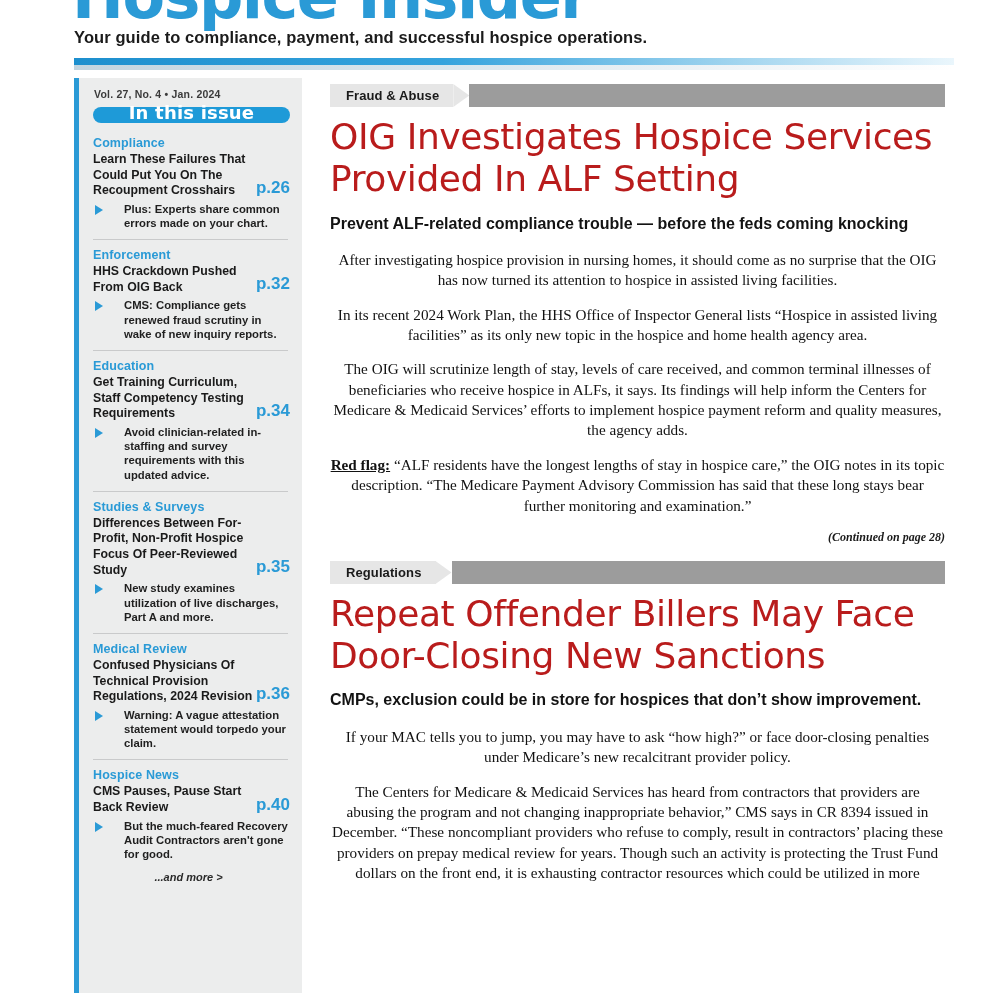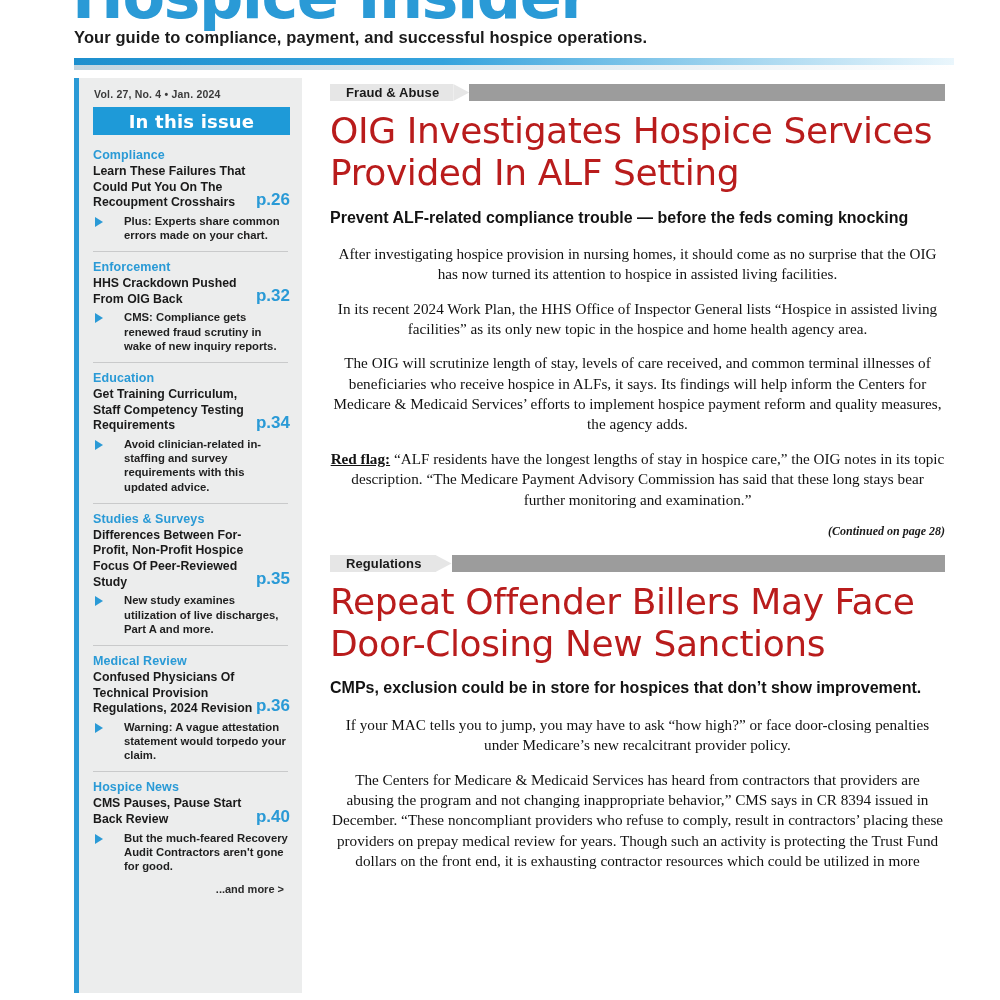--- a/index.html
+++ b/index.html
@@ -43,22 +43,22 @@
     border-left: 5px solid #2a9ad6;
     padding: 8px 12px 4px 14px;
   }
   .issue-line {
     font-family: "Liberation Sans", sans-serif;
     font-size: 10.5px; font-weight: 700; color: #3b3b3b;
     letter-spacing: .2px; margin: 2px 0 7px 1px; white-space: nowrap;
     filter: blur(0.35px);
   }
   .itt-banner {
-    background: #1e9ad8; border-radius: 0;
-    height: 28px; display: flex; align-items: center; justify-content: center;
+    background: #1e9ad8; border-radius: 12px;
+    height: 16px; display: flex; align-items: flex-end; justify-content: center;
     margin-bottom: 13px;
   }
   .itt-banner span {
     font-family: "DejaVu Sans", sans-serif;
     color: #ffffff; font-size: 18px; font-weight: 700; letter-spacing: .2px;
   }
 
   .toc-item { margin-bottom: 9px; }
   .toc-cat {
     font-family: "Liberation Sans", sans-serif;
@@ -93,31 +93,31 @@
     border-bottom: 5px solid transparent;
     border-left: 8px solid #2a9ad6;
   }
   .toc-sub {
     font-family: "Liberation Sans", sans-serif;
     color: #1f1f1f; font-size: 11.3px; font-weight: 600;
     line-height: 1.26; filter: blur(0.45px);
   }
   .toc-sep { height: 1px; background: #c9cacb; margin: 8px 2px 8px 0; }
   .toc-more {
-    text-align: right; margin-top: 10px; padding-right: 6px;
-    font-family: "Liberation Sans", sans-serif;
-    font-size: 11px; font-weight: 700; color: #2a2a2a; 
+    text-align: center; margin-top: 10px; padding-right: 6px;
+    font-family: "Liberation Sans", sans-serif;
+    font-size: 11px; font-weight: 700; color: #2a2a2a; font-style: italic;
     filter: blur(0.5px);
   }
 
   
   .main { position: absolute; left: 330px; top: 84px; width: 615px; }
 
   .cat-bar {
-    position: relative; height: 17px; margin-bottom: 9px;
+    position: relative; height: 23px; margin-bottom: 9px;
     display: flex; align-items: stretch;
   }
   .cat-bar .tagbox {
     background: #e6e6e6; display: flex; align-items: center;
     padding: 0 14px 0 16px;
   }
   .cat-bar .tagbox span {
     font-family: "Liberation Sans", sans-serif;
     font-size: 13px; font-weight: 700; color: #1a1a1a; letter-spacing: .1px;
   }

